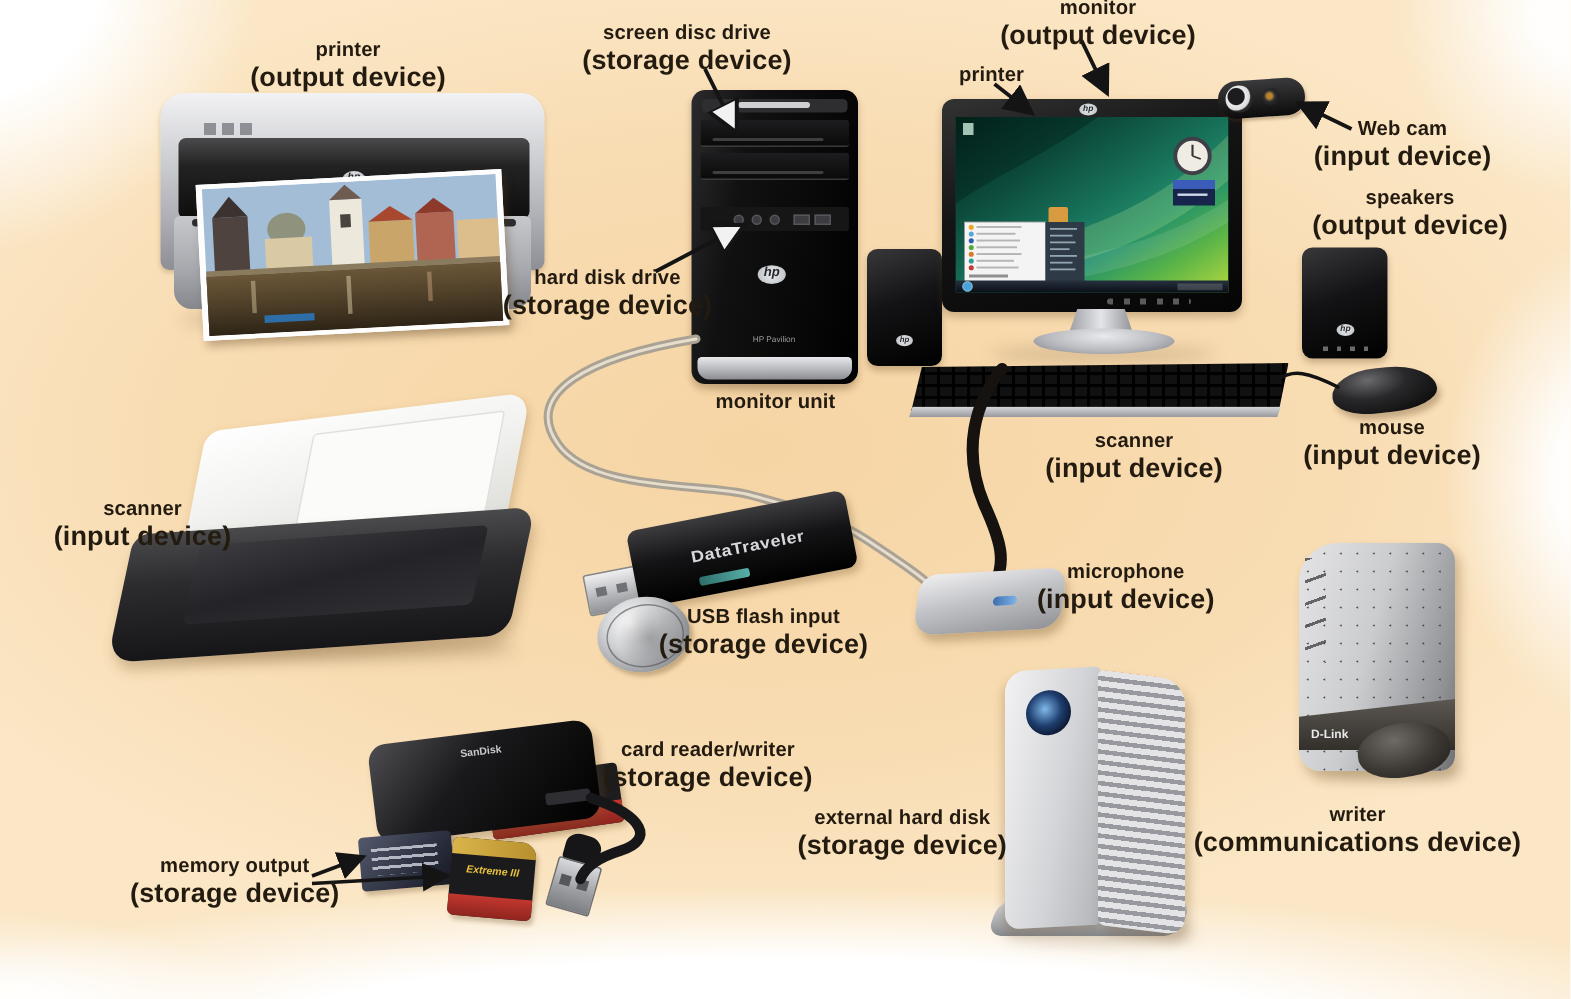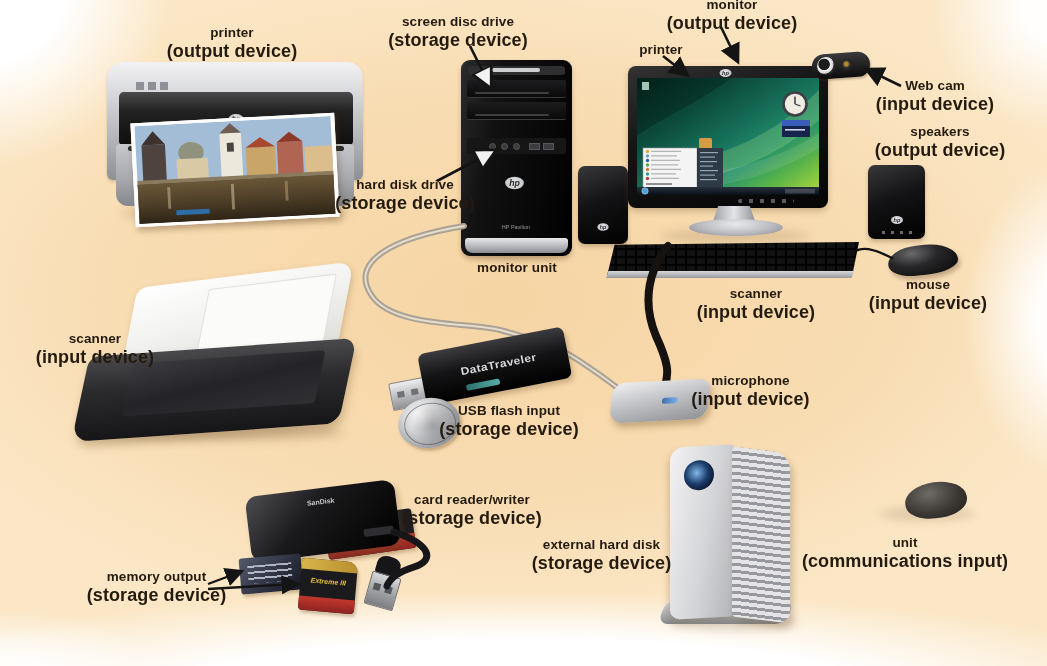--- a/index.html
+++ b/index.html
@@ -346,20 +346,25 @@
     <div class="webcam-lens"></div>
     <div class="webcam-eye"></div>
   </div>
 
   <div class="abs ehd-base"></div>
   <div class="abs ehd-front">
     <div class="ehd-led"></div>
   </div>
   <div class="abs ehd-side"></div>
 
+  <div class="abs modem">
+    <div class="modem-slots"></div>
+    <div class="modem-band"></div>
+    <div class="modem-brand">D-Link</div>
+  </div>
   <div class="abs modem-foot"></div>
 
   <div class="abs scan-lid">
     <div class="scan-lid-inner"></div>
   </div>
   <div class="abs scan-base">
     <div class="scan-glass"></div>
   </div>
 
   <div class="abs cf-card">
@@ -489,17 +494,17 @@
   </div>
   <div class="label" style="left:74px;top:569px;width:165px;">
     <span>memory output</span>
     <span class="sub">(storage device)</span>
   </div>
   <div class="label" style="left:509px;top:537px;width:185px;">
     <span>external hard disk</span>
     <span class="sub">(storage device)</span>
   </div>
   <div class="label" style="left:795px;top:535px;width:220px;">
-    <span>unit</span>
-    <span class="sub">(communications input)</span>
+    <span>writer</span>
+    <span class="sub">(communications device)</span>
   </div>
 
 </div>
 
 </body></html>

